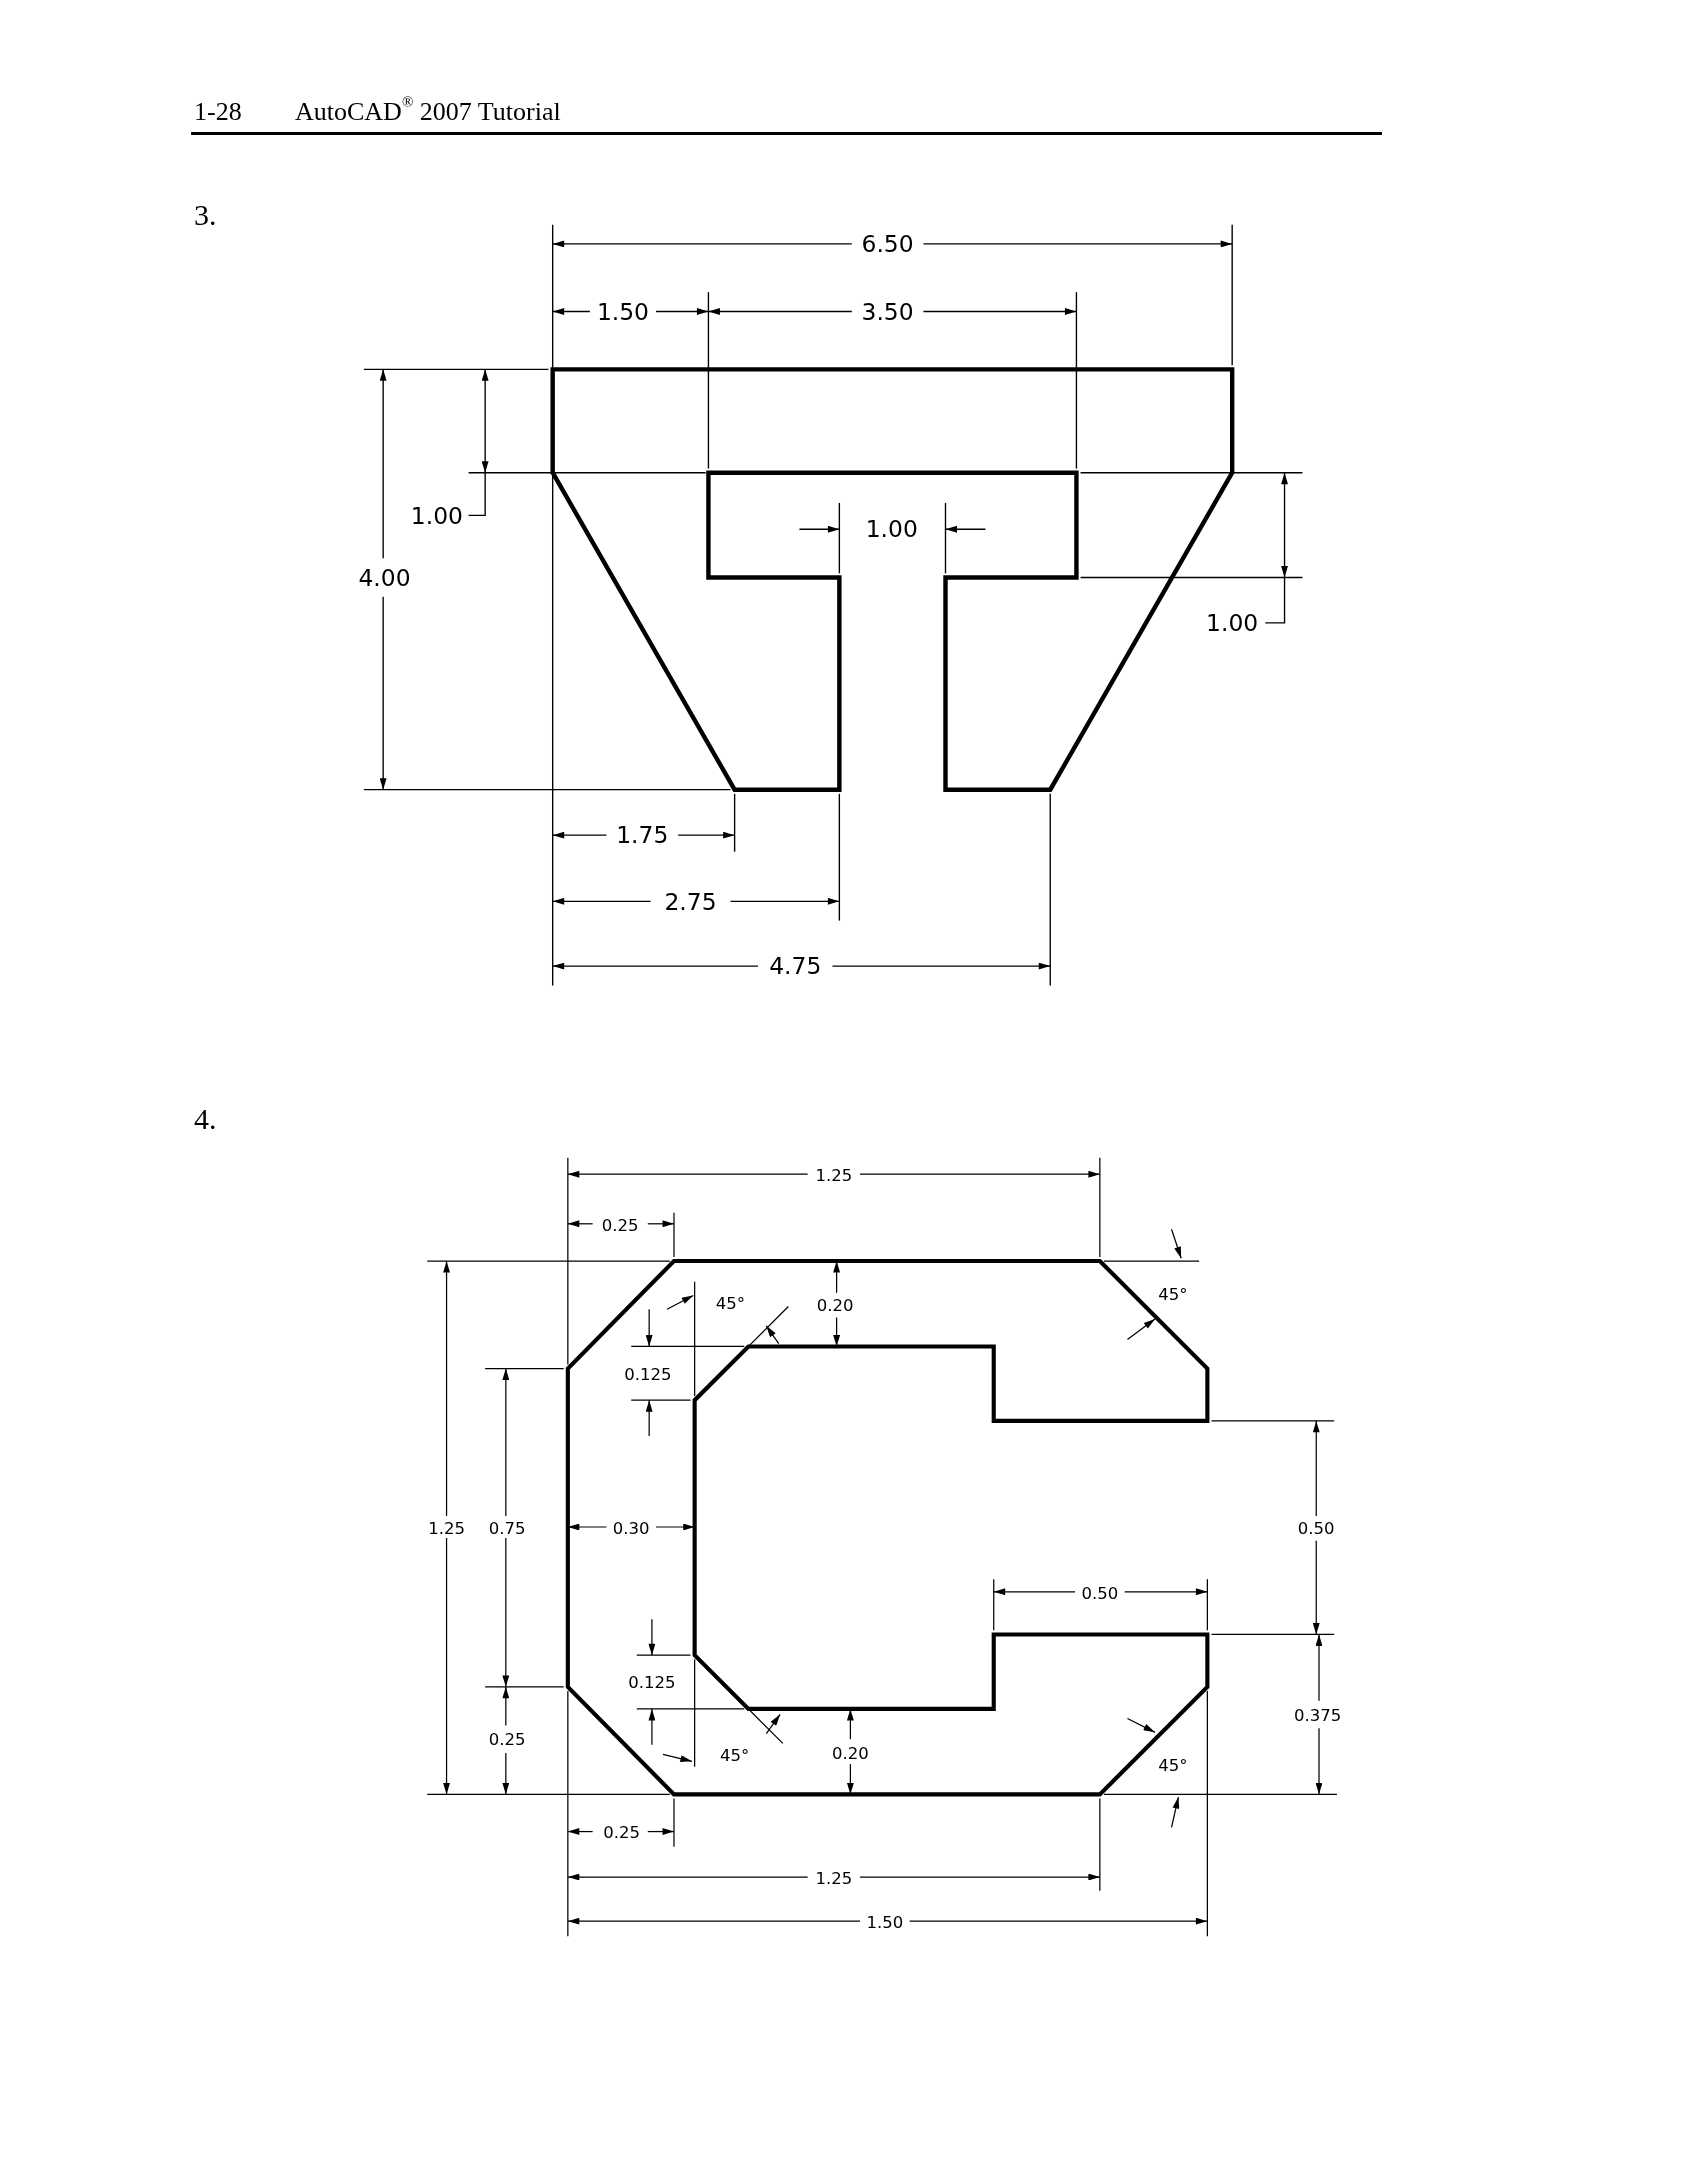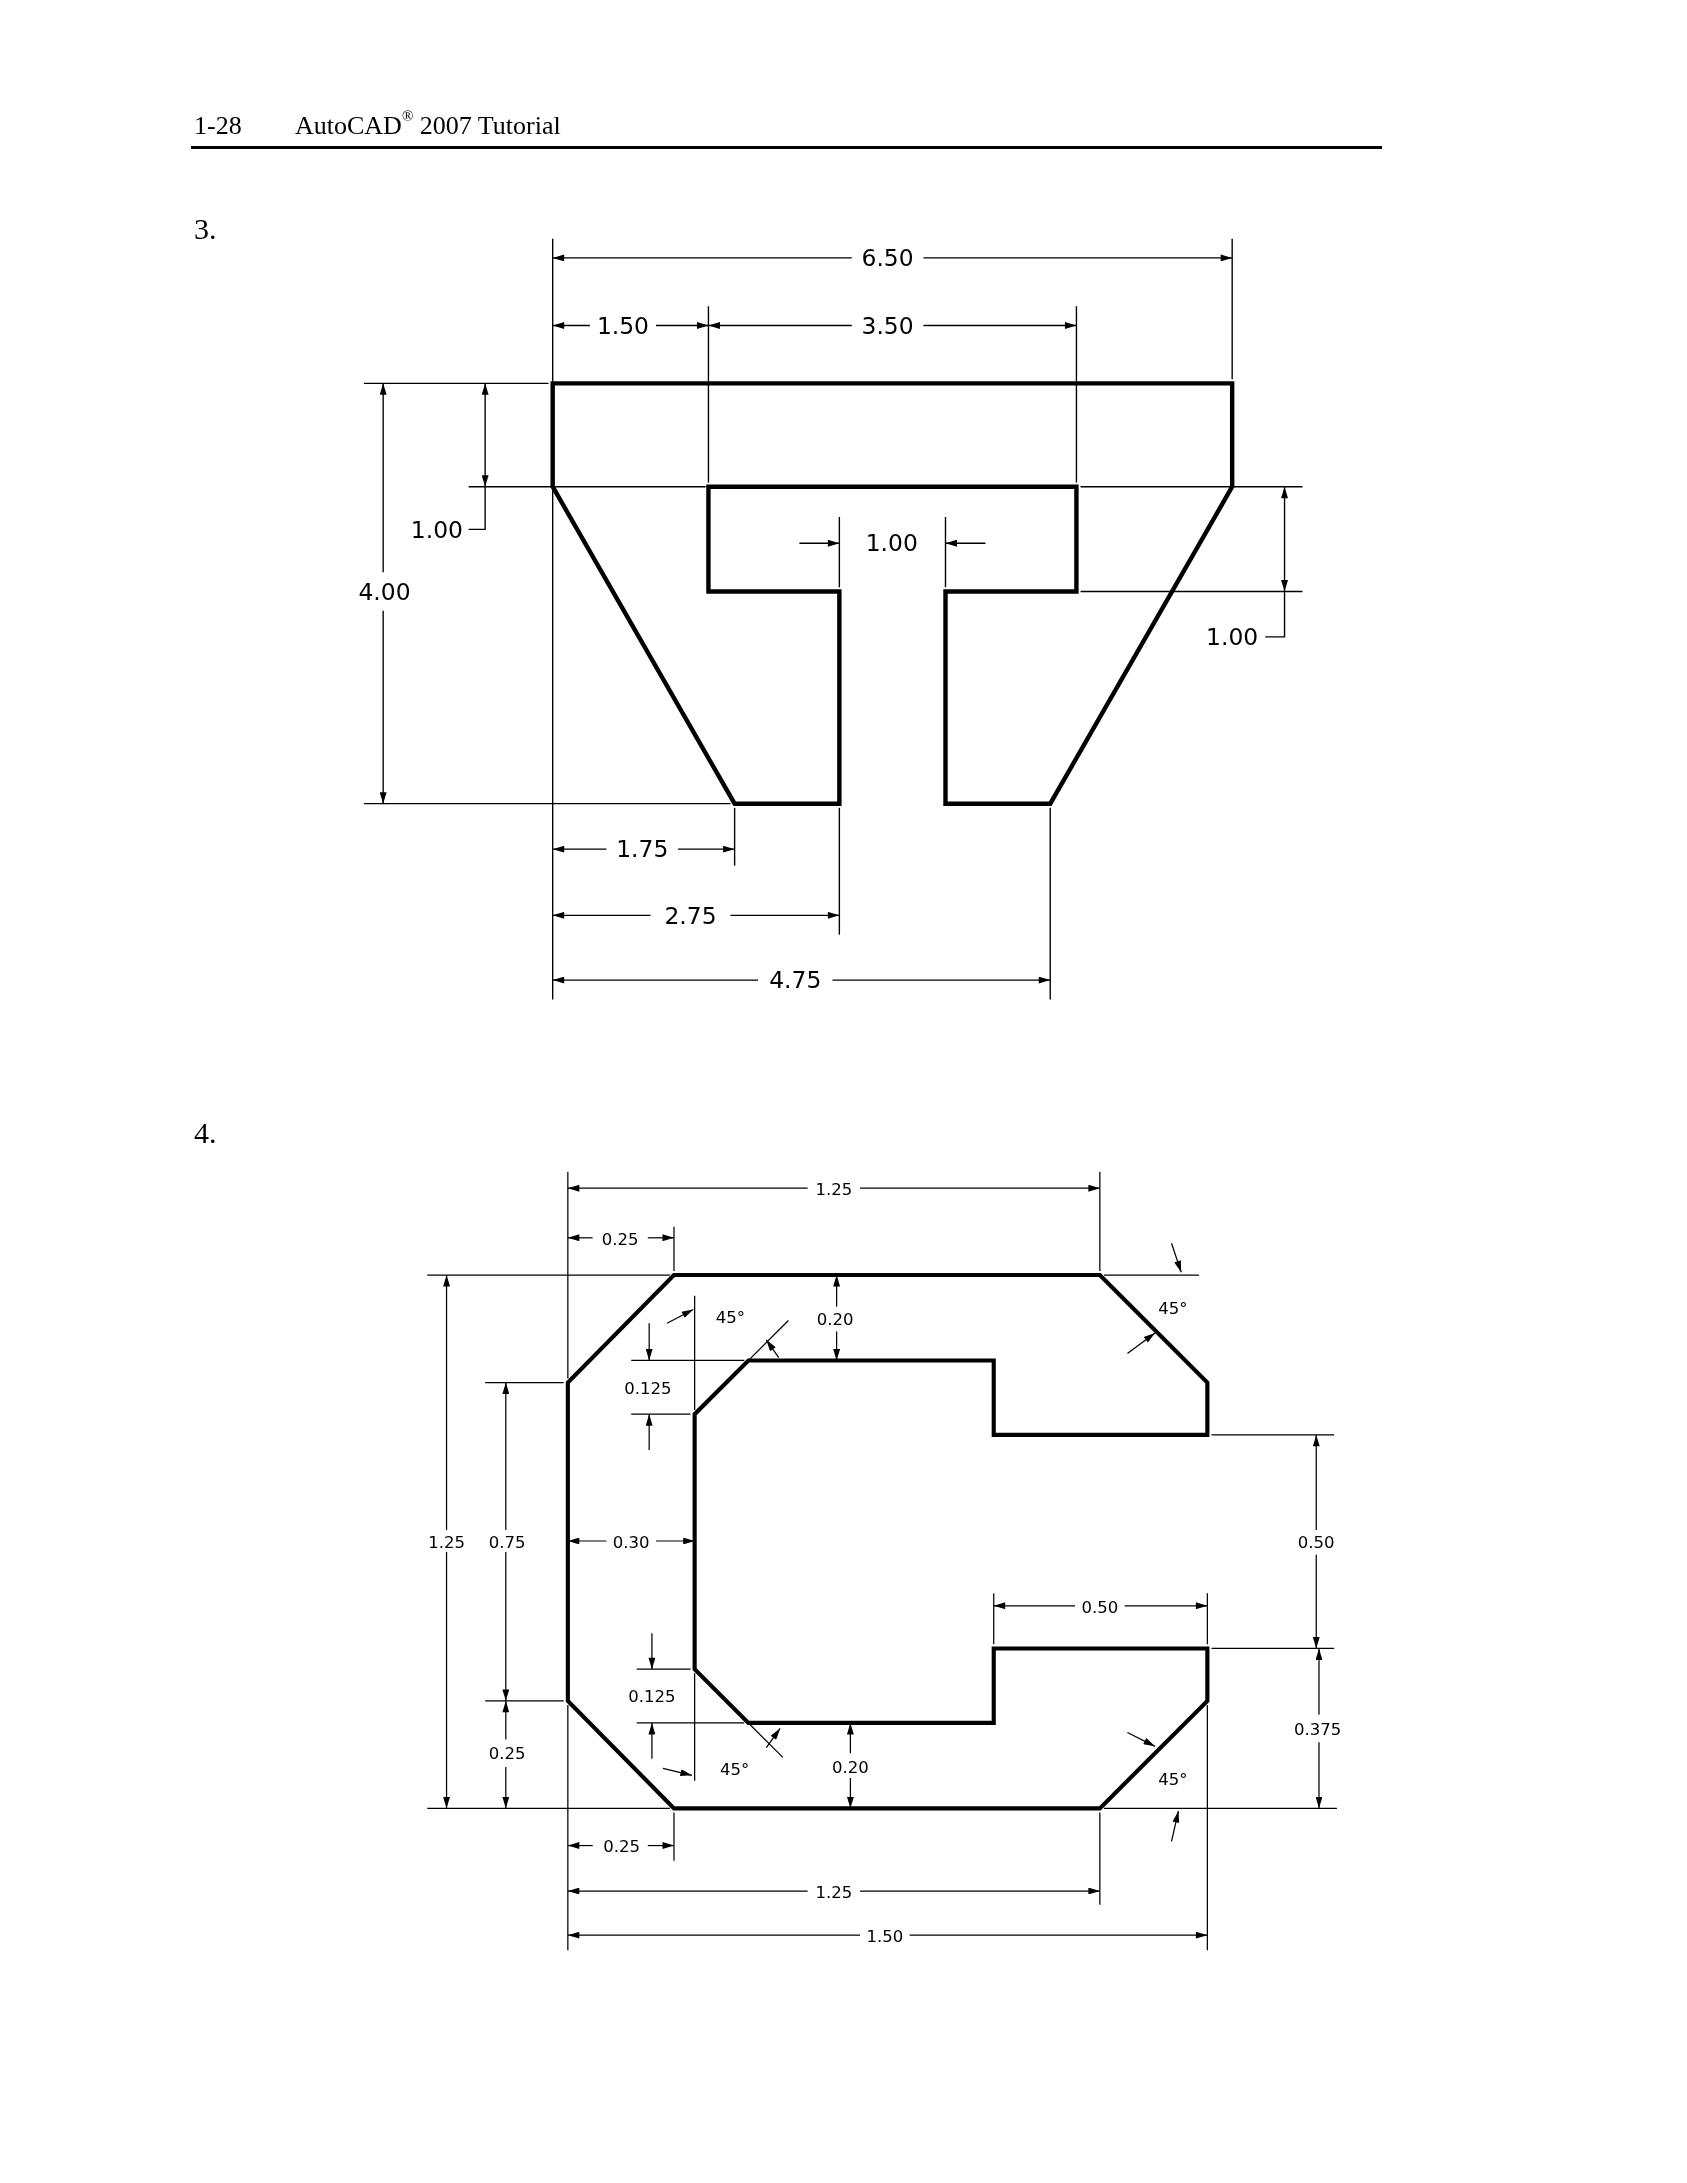--- a/index.html
+++ b/index.html
@@ -1,17 +1,17 @@
 <!DOCTYPE html>
 <html style="font-size:13px"><head>
 <meta charset="utf-8">
 <style>
   html, body { margin: 0; padding: 0; background: #ffffff; }
   body { width: 1687px; height: 2183px; position: relative; overflow: hidden; }
-  .page { position: absolute; left: 0; top: 14px; width: 1687px; height: 1918px; }
+  .page { position: absolute; left: 0; top: 0; width: 1687px; height: 1918px; }
   .hdr { position: absolute; top: 97px; left: 194px; font-family: "Liberation Serif", serif; font-size: 26px; color: #000; white-space: nowrap; }
   .hdr .pno { display: inline-block; width: 101px; }
   .hdr sup { font-size: 15px; vertical-align: top; position: relative; top: -3.3px; }
   .rule { position: absolute; left: 191px; top: 132px; width: 1191px; height: 2.5px; background: #000; }
   .num { position: absolute; font-family: "Liberation Serif", serif; font-size: 30px; color: #000; }
   svg.draw { position: absolute; left: 0; top: 0; width: 1687px; height: 2183px; }
   svg text { font-family: "DejaVu Sans", sans-serif; fill: #000; }
   .t3 { font-size: 17px; }
   .t4 { font-size: 12px; }
 </style>

